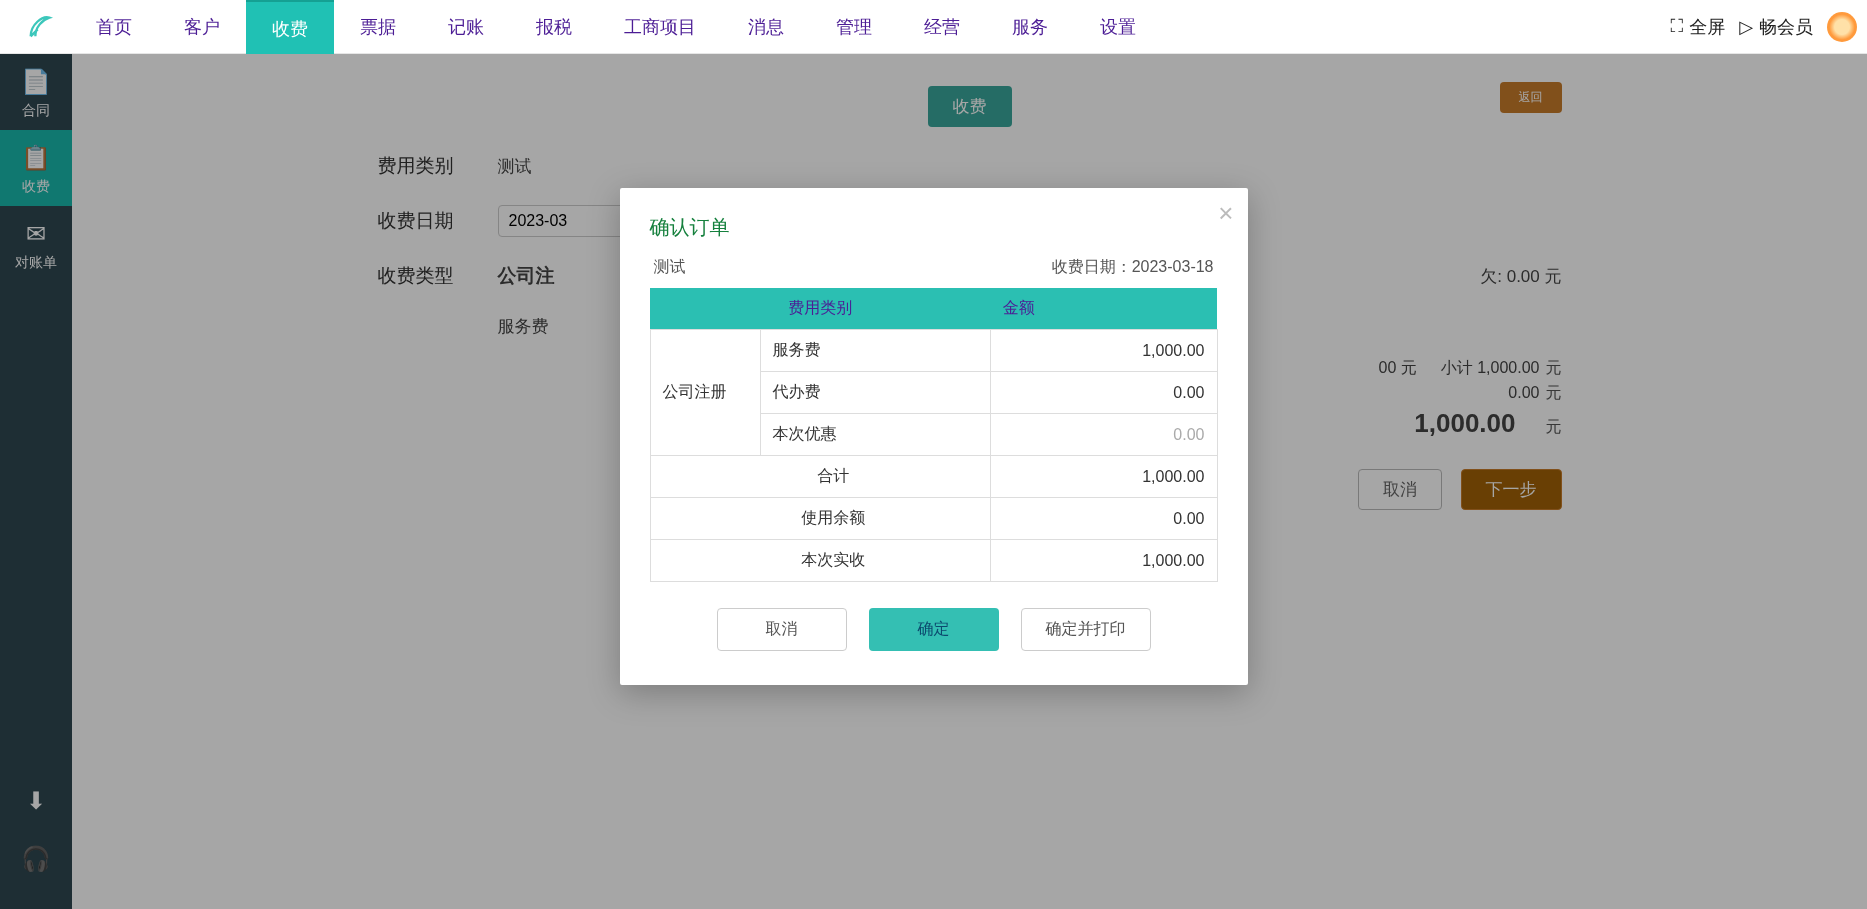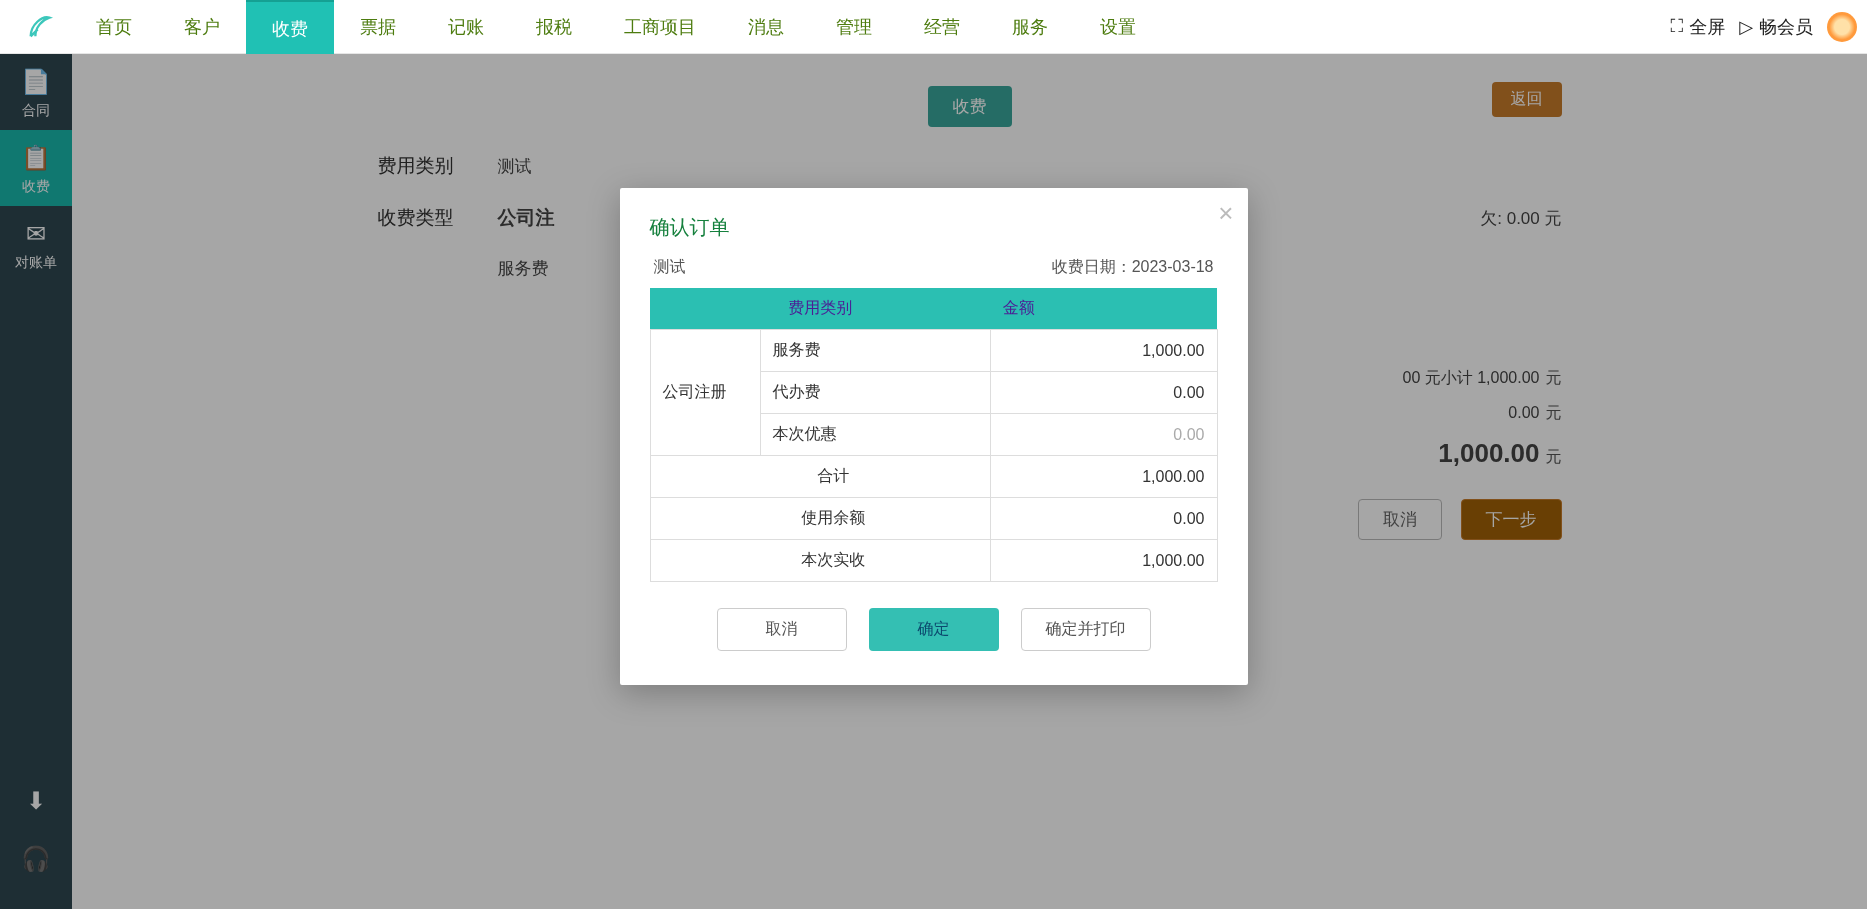--- a/index.html
+++ b/index.html
@@ -2,46 +2,46 @@
 <html><head>
 <meta charset="utf-8">
 <style>
 * { margin:0; padding:0; box-sizing:border-box; font-family: "PingFang SC","Microsoft YaHei",Arial,sans-serif; }
 body { width:1867px; height:909px; position:relative; overflow:hidden; background:#f2f2f2; }
 
 
 .topnav { height:54px; background:#fff; border-bottom:1px solid #e6e6e6; display:flex; align-items:center; padding:0 10px; position:relative; }
 .topnav .logo { width:60px; height:54px; display:flex; align-items:center; justify-content:center; }
 .topnav .logo svg { width:28px; height:28px; }
-.topnav .nav-item { padding:0 26px; height:54px; line-height:54px; font-size:18px; color:#4d7c0f; cursor:pointer; }
+.topnav .nav-item { padding:0 26px; height:54px; line-height:54px; font-size:18px; color:#4c1d95; cursor:pointer; }
 .topnav .nav-item.active { background:#20c1b4; color:#fff; border-top:2px solid #15a093; }
 .topnav .right { margin-left:auto; display:flex; align-items:center; gap:14px; color:#222; font-size:18px; }
 .topnav .right .ctl { display:flex; align-items:center; gap:6px; cursor:pointer; }
 .topnav .avatar { width:30px; height:30px; border-radius:50%; background:radial-gradient(circle, #ffe1a8 35%, #ff9a3c 60%); display:inline-block; }
 
 
 .sidebar { position:absolute; top:54px; left:0; width:72px; bottom:0; background:#2e4750; display:flex; flex-direction:column; align-items:center; color:#fff; z-index:5; }
 .sidebar .sicon { width:72px; padding:14px 0 10px; text-align:center; font-size:14px; cursor:pointer; }
 .sidebar .sicon.active { background:#19b8ad; }
 .sidebar .sicon .glyph { font-size:24px; display:block; margin-bottom:6px; }
 .sidebar .bottom { margin-top:auto; padding-bottom:20px; }
 
 
 .main { position:absolute; left:72px; top:54px; right:0; bottom:0; background:#fff; padding:0; }
 .page-card { margin:0 auto; width:1260px; min-height:800px; padding:32px 38px; position:relative; }
 .page-btn-bar { text-align:center; }
 .btn { display:inline-block; padding:8px 24px; font-size:17px; border-radius:4px; cursor:pointer; border:1px solid transparent; }
 .btn-teal { background:#3aa79b; color:#fff; }
-.btn-orange { background:#c77b2a; color:#fff; position:absolute; right:38px; top:28px; padding:6px 18px; font-size:16px; }
+.btn-orange { background:#c77b2a; color:#fff; position:absolute; right:38px; top:28px; padding:6px 18px; font-size:12px; }
 .field-row { display:flex; align-items:center; margin-top:26px; }
 .field-row .lbl { width:120px; font-size:19px; color:#333; }
 .field-row .val { font-size:17px; color:#444; }
 .field-row input[type=text] { border:1px solid #ccc; border-radius:4px; padding:6px 10px; font-size:16px; width:150px; }
 .right-stats { color:#444; }
-.right-stats .line { display:flex; justify-content:flex-end; margin:14px 0; align-items:baseline; }
+.right-stats .line { display:flex; justify-content:flex-end; gap:24px; margin:4px 0; align-items:baseline; }
 .right-stats .big { font-size:26px; font-weight:600; }
 .unit { font-size:16px; color:#555; margin-left:6px; }
 .actions-row { text-align:right; margin-top:30px; }
 .actions-row .btn { margin-left:14px; }
 .btn-plain { background:#fff; color:#666; border:1px solid #bbb; }
 .btn-primary-o { background:#a16207; color:#fff; border:1px solid #c77b2a; }
 
 
 .overlay { position:absolute; inset:54px 0 0 0; background:rgba(0,0,0,0.35); z-index:50; }
 
@@ -104,20 +104,24 @@
 </div>
 
 <div class="main">
   <div class="page-card">
     <div class="btn btn-orange">返回</div>
     <div class="page-btn-bar"><span class="btn btn-teal">收费</span></div>
 
     <div class="field-row">
       <span class="lbl">费用类别</span>
       <span class="val">测试</span>
+    </div>
+    <div class="field-row">
+      <span class="lbl">收费日期</span>
+      <input type="text" value="2023-03" style="">
     </div>
     <div class="field-row">
       <span class="lbl">收费类型</span>
       <span class="val" style="font-weight:600;font-size:19px;">公司注</span>
       <span class="val" style="margin-left:auto;">欠: 0.00 元</span>
     </div>
     <div class="field-row" style="padding-left:120px;">
       <span class="val">服务费</span>
     </div>
 

